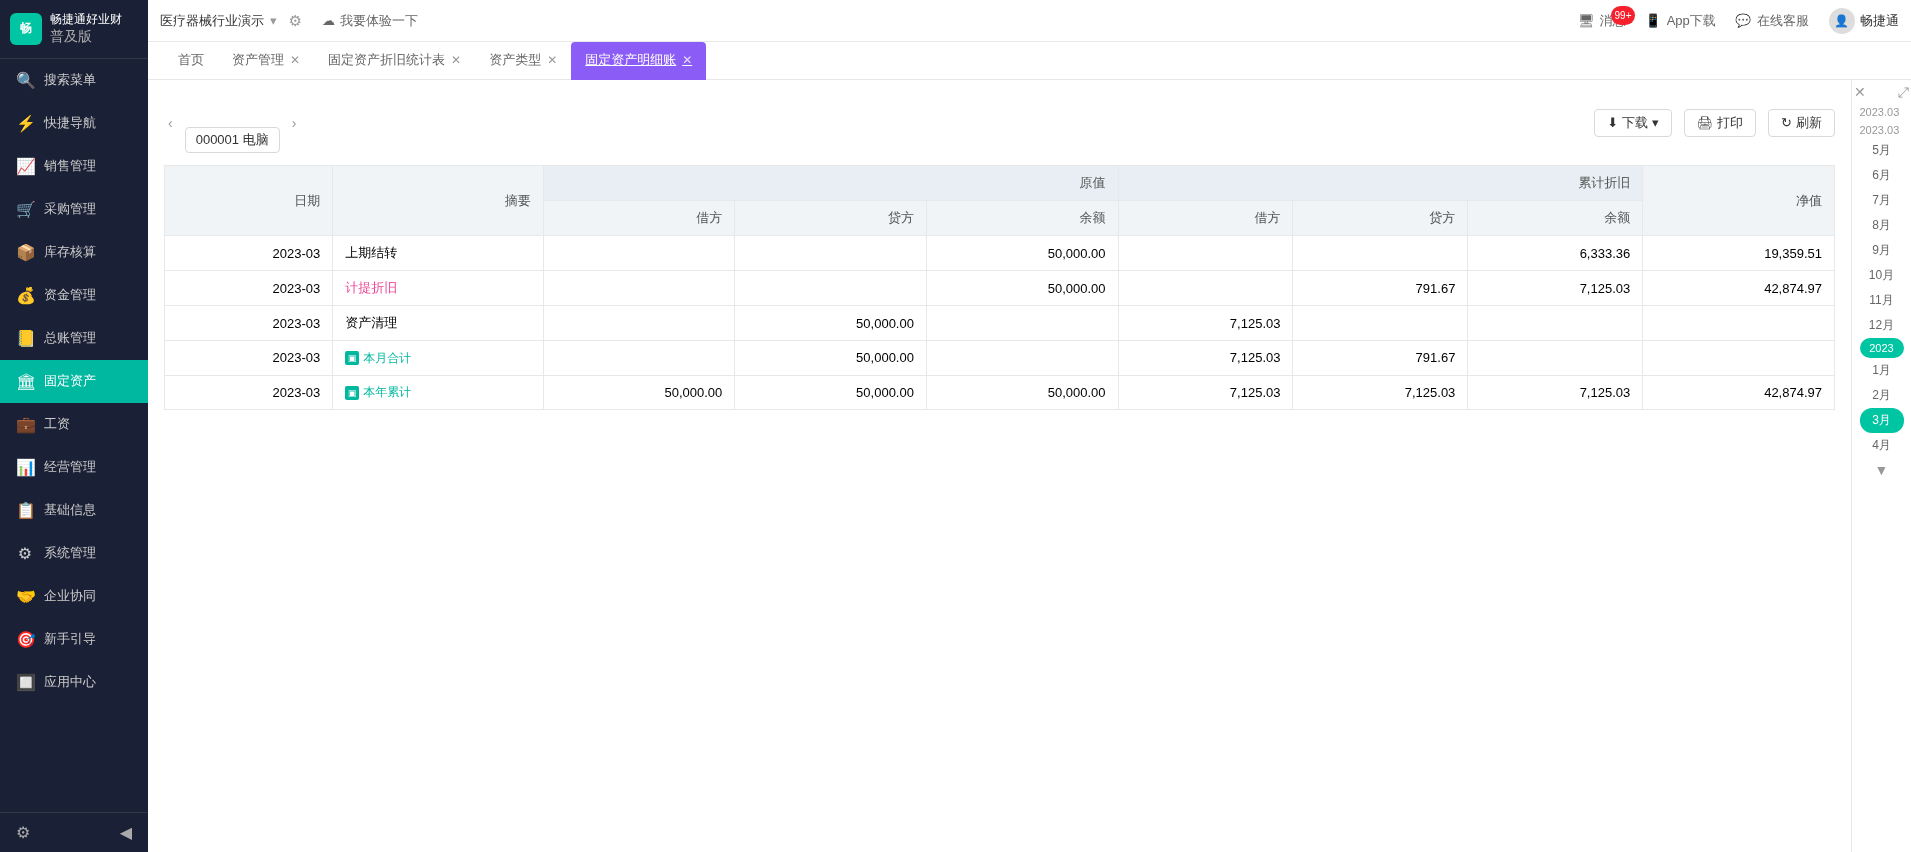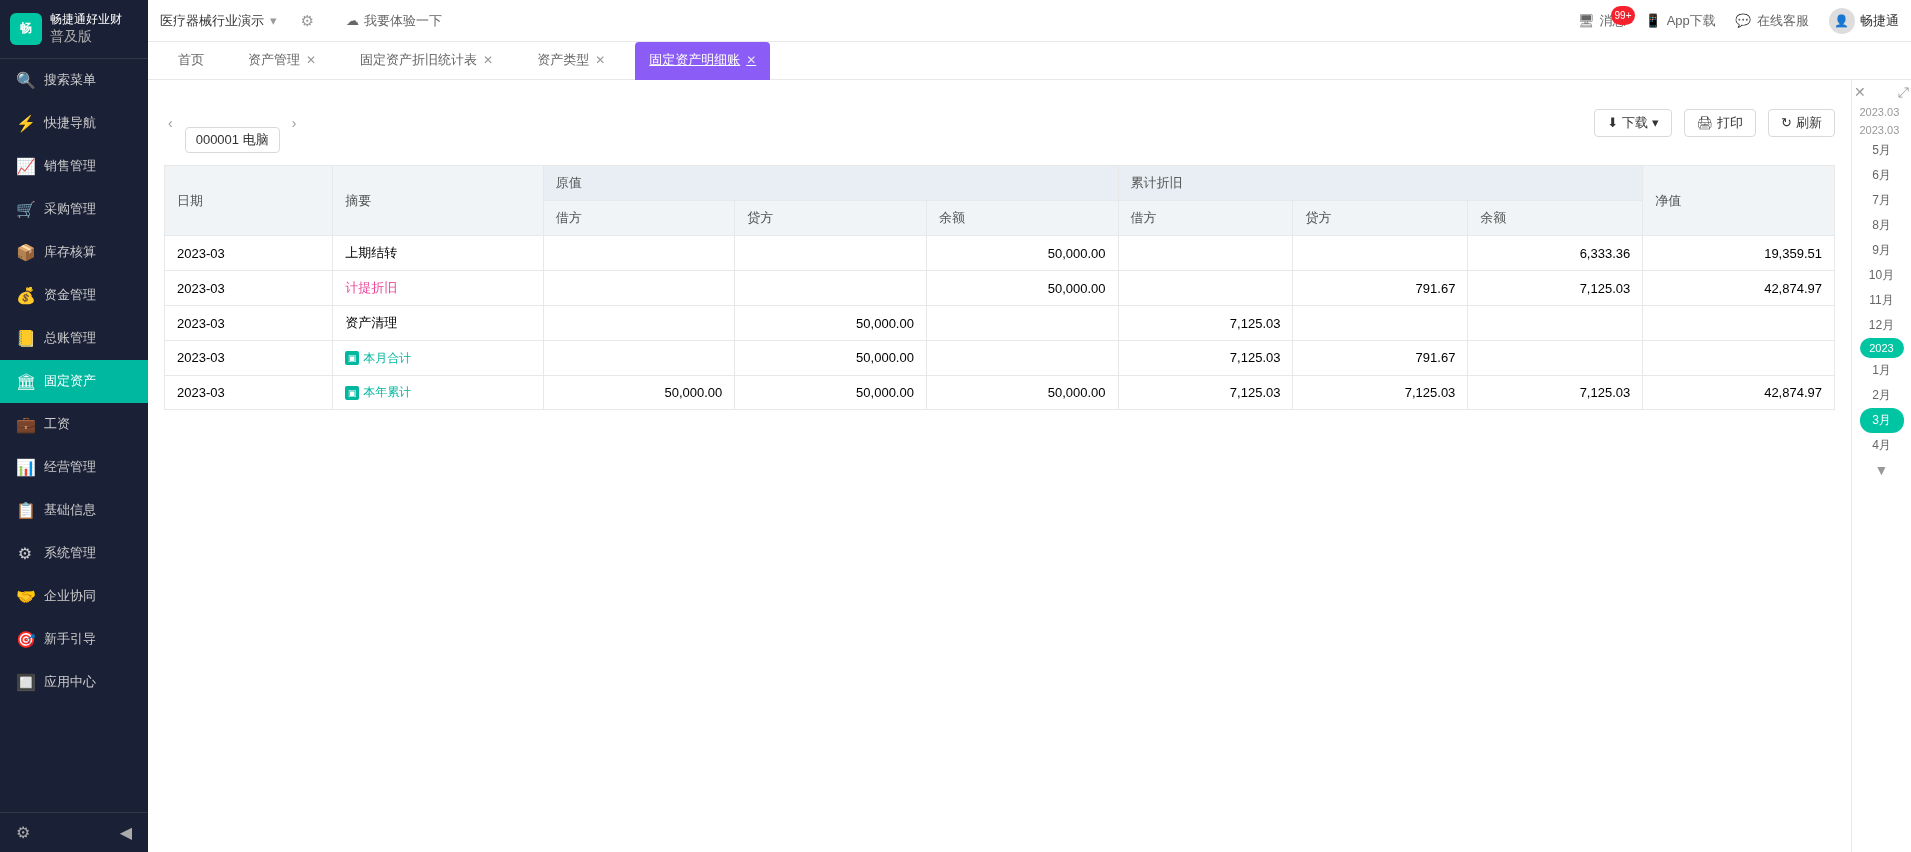--- a/index.html
+++ b/index.html
@@ -67,21 +67,21 @@
     }
 
     
     .topbar {
       height: 42px;
       background: #fff;
       display: flex;
       align-items: center;
       padding: 0 12px;
       border-bottom: 1px solid #e8e8e8;
-      gap: 24px;
+      gap: 12px;
     }
     .topbar-project {
       display: flex;
       align-items: center;
       gap: 6px;
       font-size: 13px;
       color: #333;
       cursor: pointer;
     }
     .topbar-project .arrow { color: #999; }
@@ -117,21 +117,21 @@
     .user-avatar { width: 26px; height: 26px; background: #ddd; border-radius: 50%; display: flex; align-items: center; justify-content: center; font-size: 12px; }
 
     
     .tabbar {
       background: #fff;
       border-bottom: 1px solid #e8e8e8;
       display: flex;
       align-items: center;
       padding: 0 16px;
       height: 38px;
-      gap: 16px;
+      gap: 0;
     }
     .tab {
       padding: 0 14px;
       height: 38px;
       display: flex;
       align-items: center;
       gap: 6px;
       cursor: pointer;
       font-size: 13px;
       color: #666;
@@ -203,21 +203,21 @@
 
     
     .data-table {
       width: 100%;
       border-collapse: collapse;
       font-size: 13px;
     }
     .data-table th, .data-table td {
       border: 1px solid #e8e8e8;
       padding: 8px 12px;
-      text-align: left;
+      text-align: right;
     }
     .data-table thead th {
       background: #f0f4f7;
       color: #555;
       font-weight: 500;
     }
     .data-table .th-group {
       background: #e8eef3;
     }
     .data-table td.text-left { text-align: left; }

